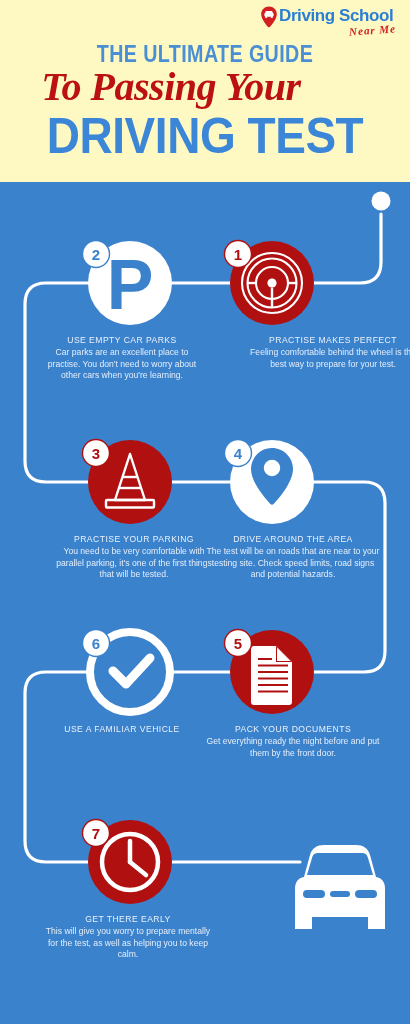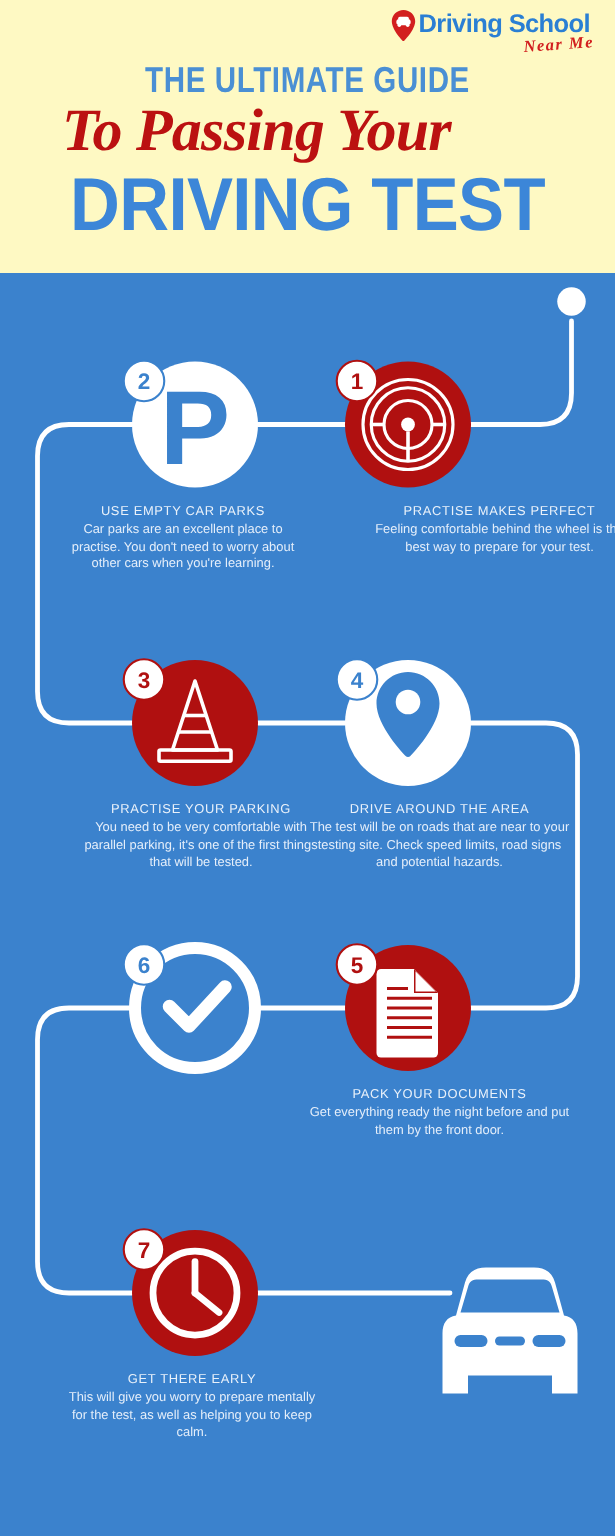--- a/index.html
+++ b/index.html
@@ -218,20 +218,21 @@
       <div class="step-head">DRIVE AROUND THE AREA</div>
       <div class="step-body">The test will be on roads that are near to your testing site. Check speed limits, road signs and potential hazards.</div>
     </div>
 
     <div class="step-text" style="left:204px;top:541px;width:178px;">
       <div class="step-head">PACK YOUR DOCUMENTS</div>
       <div class="step-body">Get everything ready the night before and put them by the front door.</div>
     </div>
 
     <div class="step-text" style="left:36px;top:541px;width:172px;">
+      <div class="step-head">USE A FAMILIAR VEHICLE</div>
     </div>
 
     <div class="step-text" style="left:42px;top:731px;width:172px;">
       <div class="step-head">GET THERE EARLY</div>
       <div class="step-body">This will give you worry to prepare mentally for the test, as well as helping you to keep calm.</div>
     </div>
 
   </div>
 </div>
 

